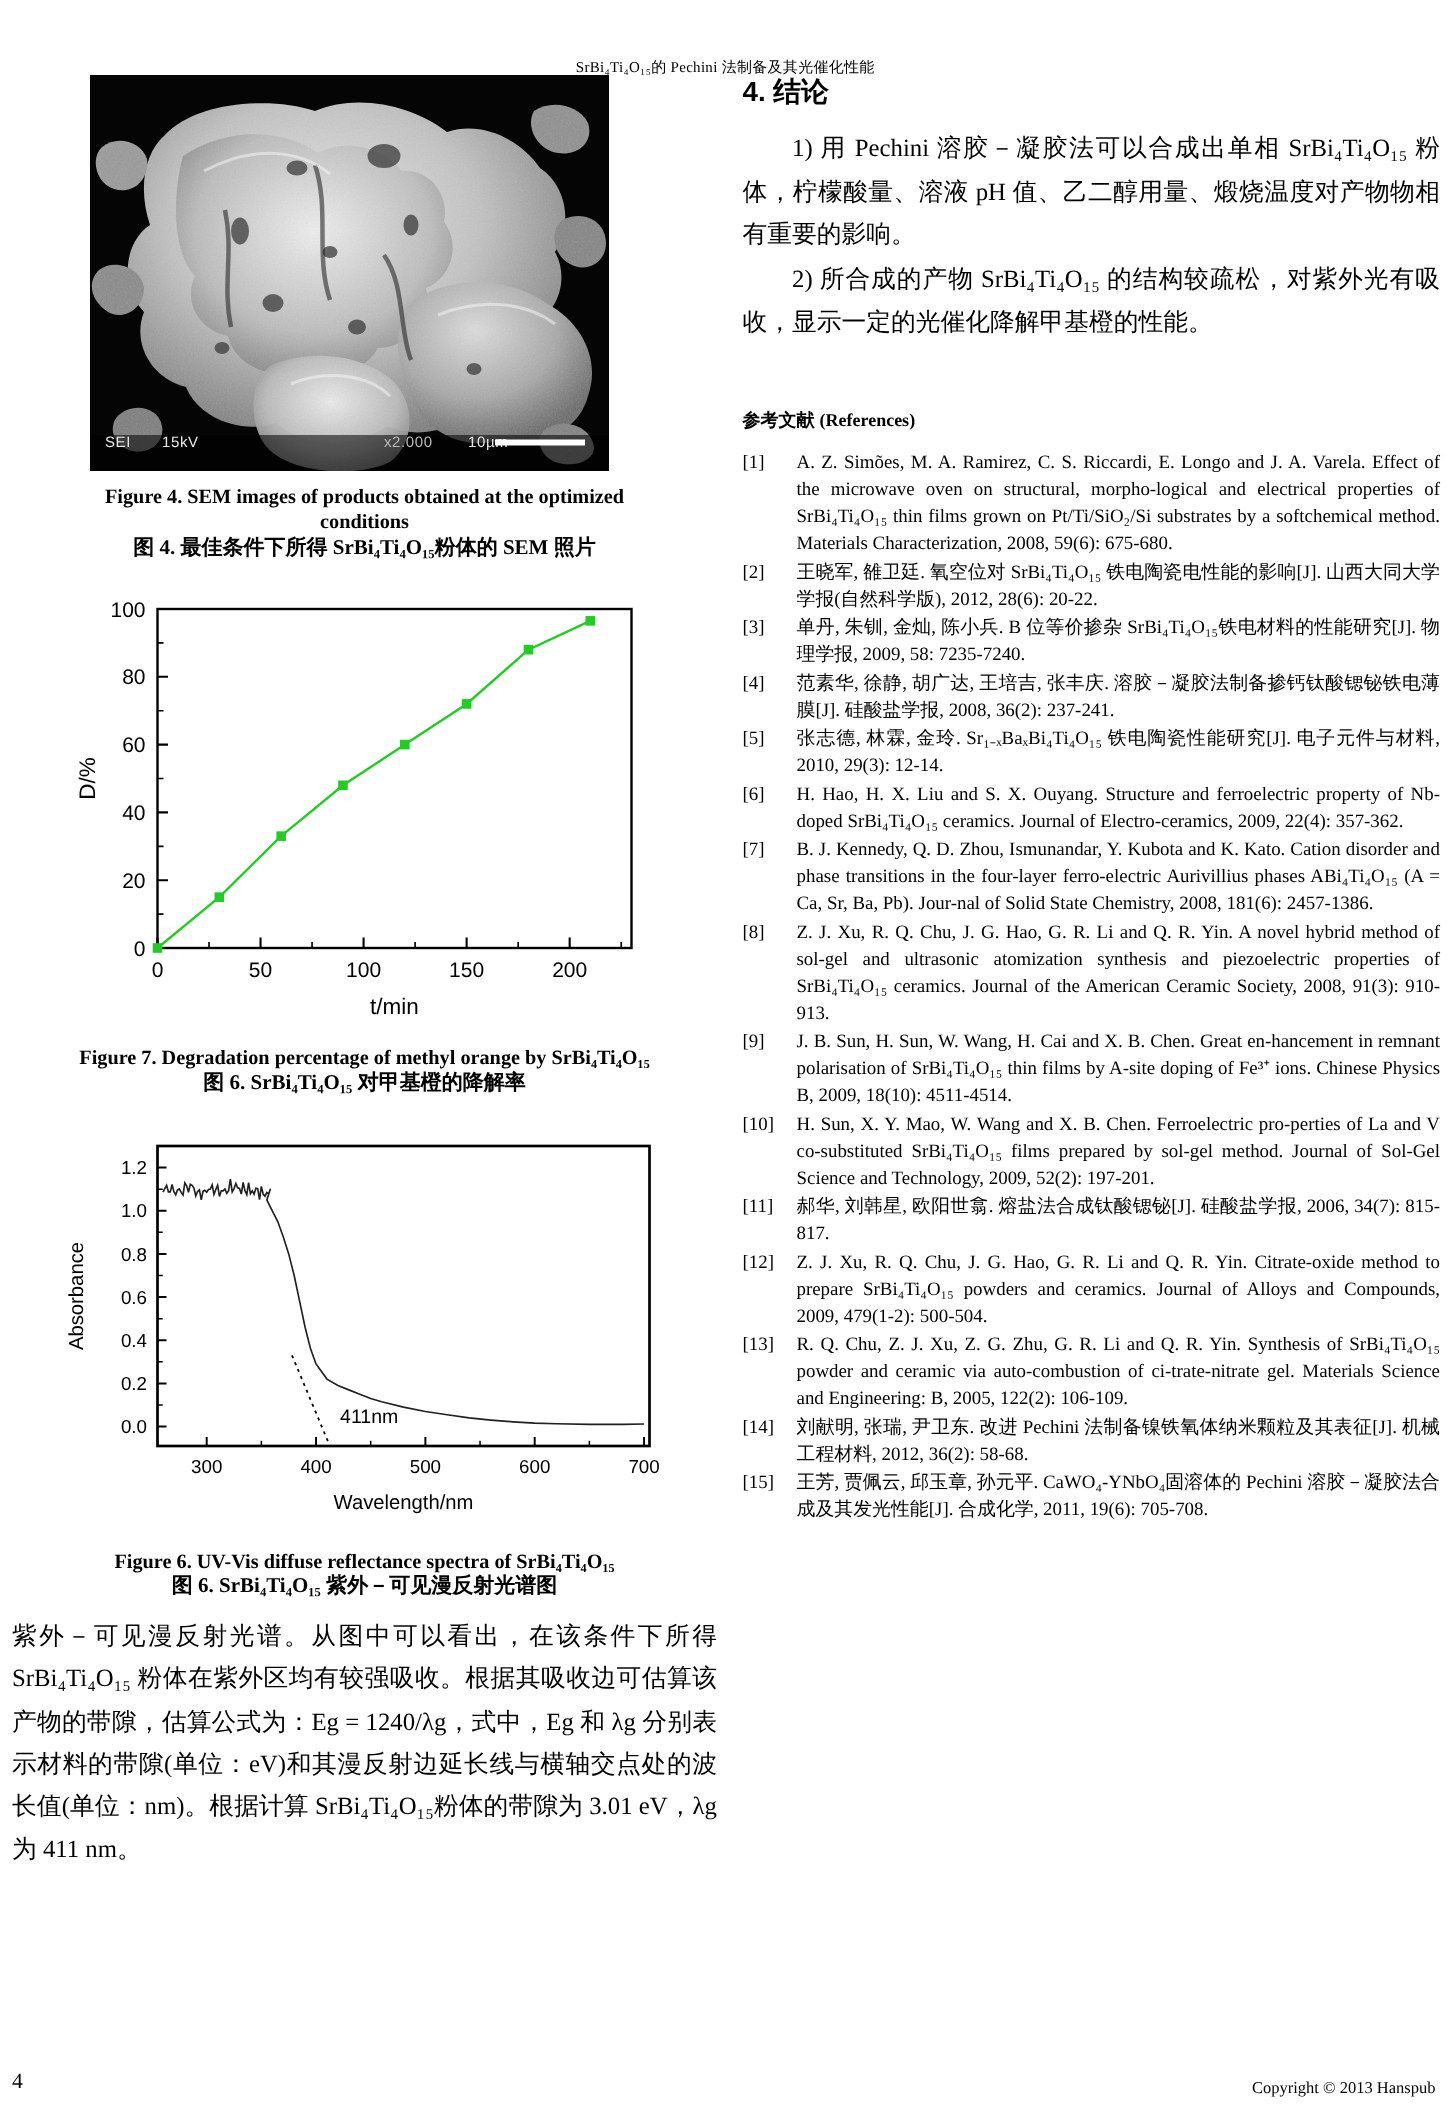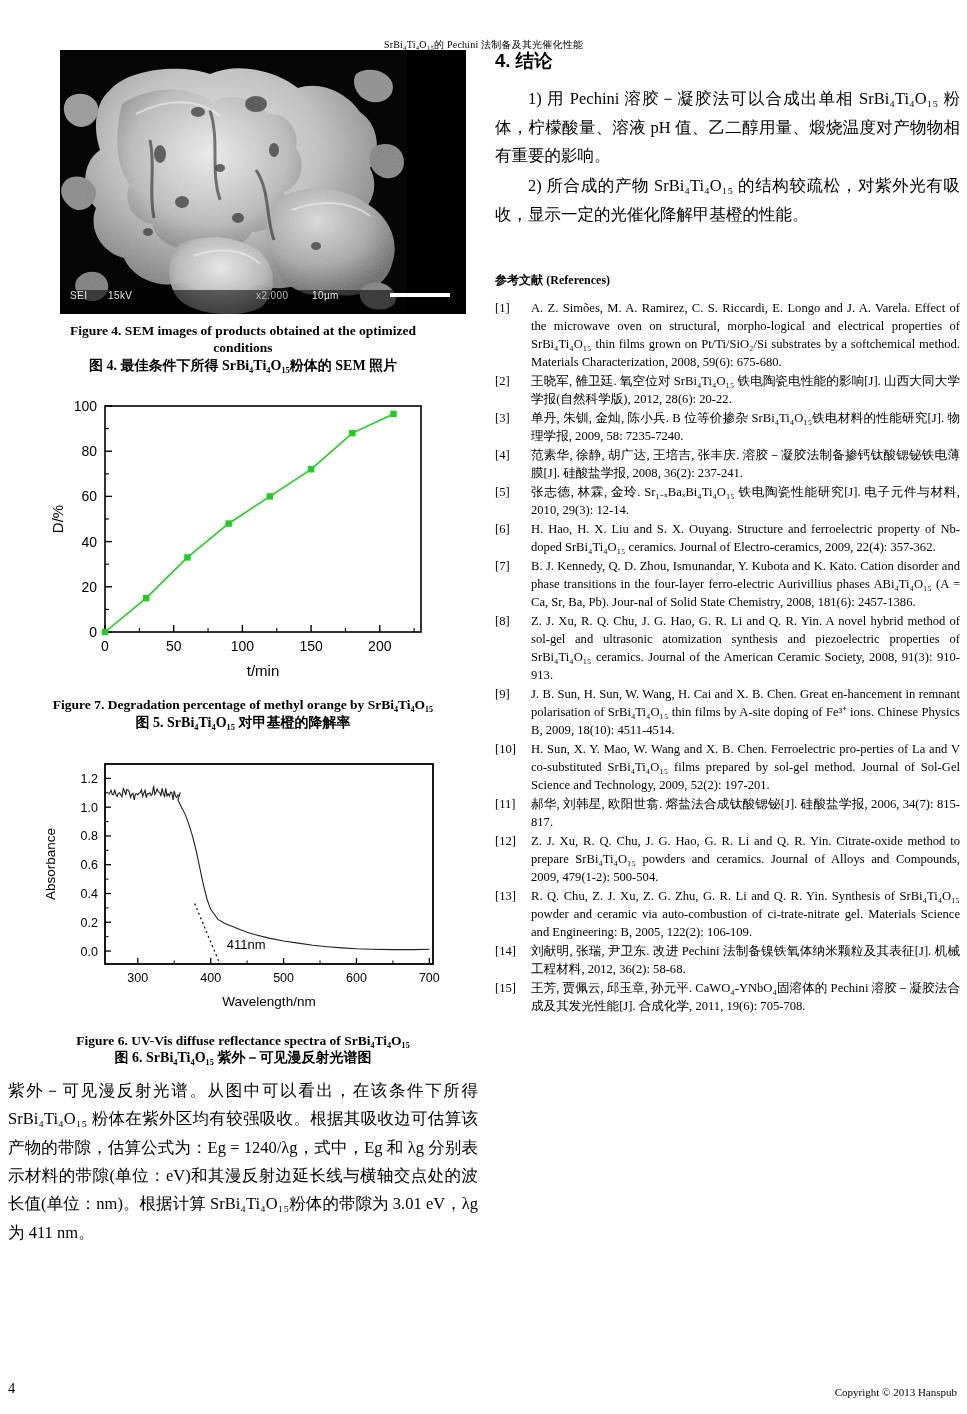--- a/index.html
+++ b/index.html
@@ -17,21 +17,21 @@
   .runhead{
     position:absolute; left:0; top:6px; width:967px;
     text-align:center; font-size:10px; letter-spacing:.2px;margin-top:32px;
   }
 
   
   .col-left{position:absolute; left:8px; top:46px; width:470px;}
   .col-right{position:absolute; left:495px; top:48px; width:465px;}
 
   
-  .sem-wrap{position:relative; width:406px; height:264px; margin:4px 0 0 52px;
+  .sem-wrap{position:relative; width:346px; height:264px; margin:4px 0 0 52px;
             background:#000; overflow:hidden;}
   .sem-wrap svg{display:block;}
   .sem-bar{
     position:absolute; right:16px; bottom:17px; width:60px; height:4px;
     background:#fff;
   }
   .sem-lbl{position:absolute; color:#e8e8e8; font-family:"Liberation Sans",sans-serif;
            font-size:10px; letter-spacing:.4px; bottom:13px;}
   .sem-sei{left:10px;}
   .sem-kv{left:48px;}
@@ -221,21 +221,21 @@
           <rect x="223.66956521739132" y="105.2" width="6.4" height="6.4" fill="#22CC22"></rect>
           <rect x="264.88695652173914" y="78.08" width="6.4" height="6.4" fill="#22CC22"></rect>
           <rect x="306.104347826087" y="41.92" width="6.4" height="6.4" fill="#22CC22"></rect>
           <rect x="347.32173913043476" y="22.709999999999997" width="6.4" height="6.4" fill="#22CC22"></rect>
           <text x="220" y="288" font-size="15" text-anchor="middle" fill="#000" font-family="&quot;Liberation Serif&quot;,serif">t/min</text>
           <text x="20" y="131" font-size="15" text-anchor="middle" fill="#000" font-family="&quot;Liberation Serif&quot;,serif" transform="rotate(-90 20 131)">D/%</text>
         </svg>
     </div>
     <div class="figcap">
       <div>Figure 7. Degradation percentage of methyl orange by SrBi₄Ti₄O₁₅</div>
-      <div class="cn">图 5. SrBi₄Ti₄O₁₅ 对甲基橙的降解率</div>
+      <div class="cn">图 6. SrBi₄Ti₄O₁₅ 对甲基橙的降解率</div>
     </div>
 
     <div class="chart-box" style="margin-top:18px;">
       <svg id="chart6" width="420" height="270" viewBox="0 0 420 270">
           <rect x="72" y="14" width="328" height="200" fill="none" stroke="#000" stroke-width="1.8"></rect>
           <line x1="72" y1="201.0503597122302" x2="78" y2="201.0503597122302" stroke="#000" stroke-width="1.3"></line>
           <text x="65" y="205.5503597122302" font-size="12.5" text-anchor="end" fill="#000">0.0</text>
           <line x1="72" y1="172.27338129496403" x2="78" y2="172.27338129496403" stroke="#000" stroke-width="1.3"></line>
           <text x="65" y="176.77338129496403" font-size="12.5" text-anchor="end" fill="#000">0.2</text>
           <line x1="72" y1="143.49640287769785" x2="78" y2="143.49640287769785" stroke="#000" stroke-width="1.3"></line>

